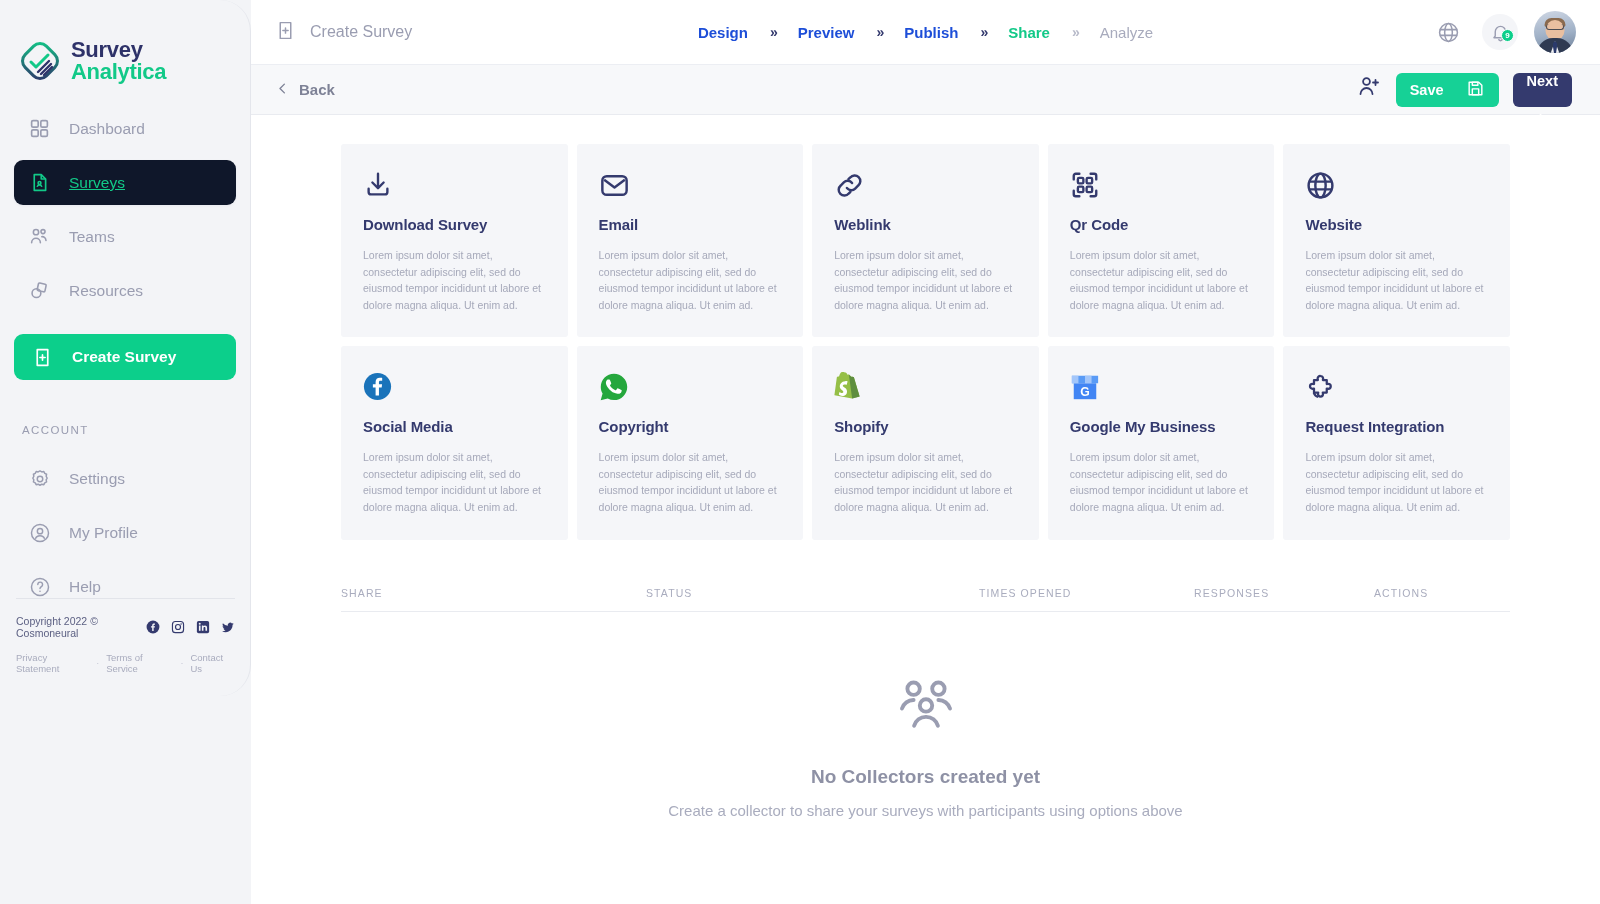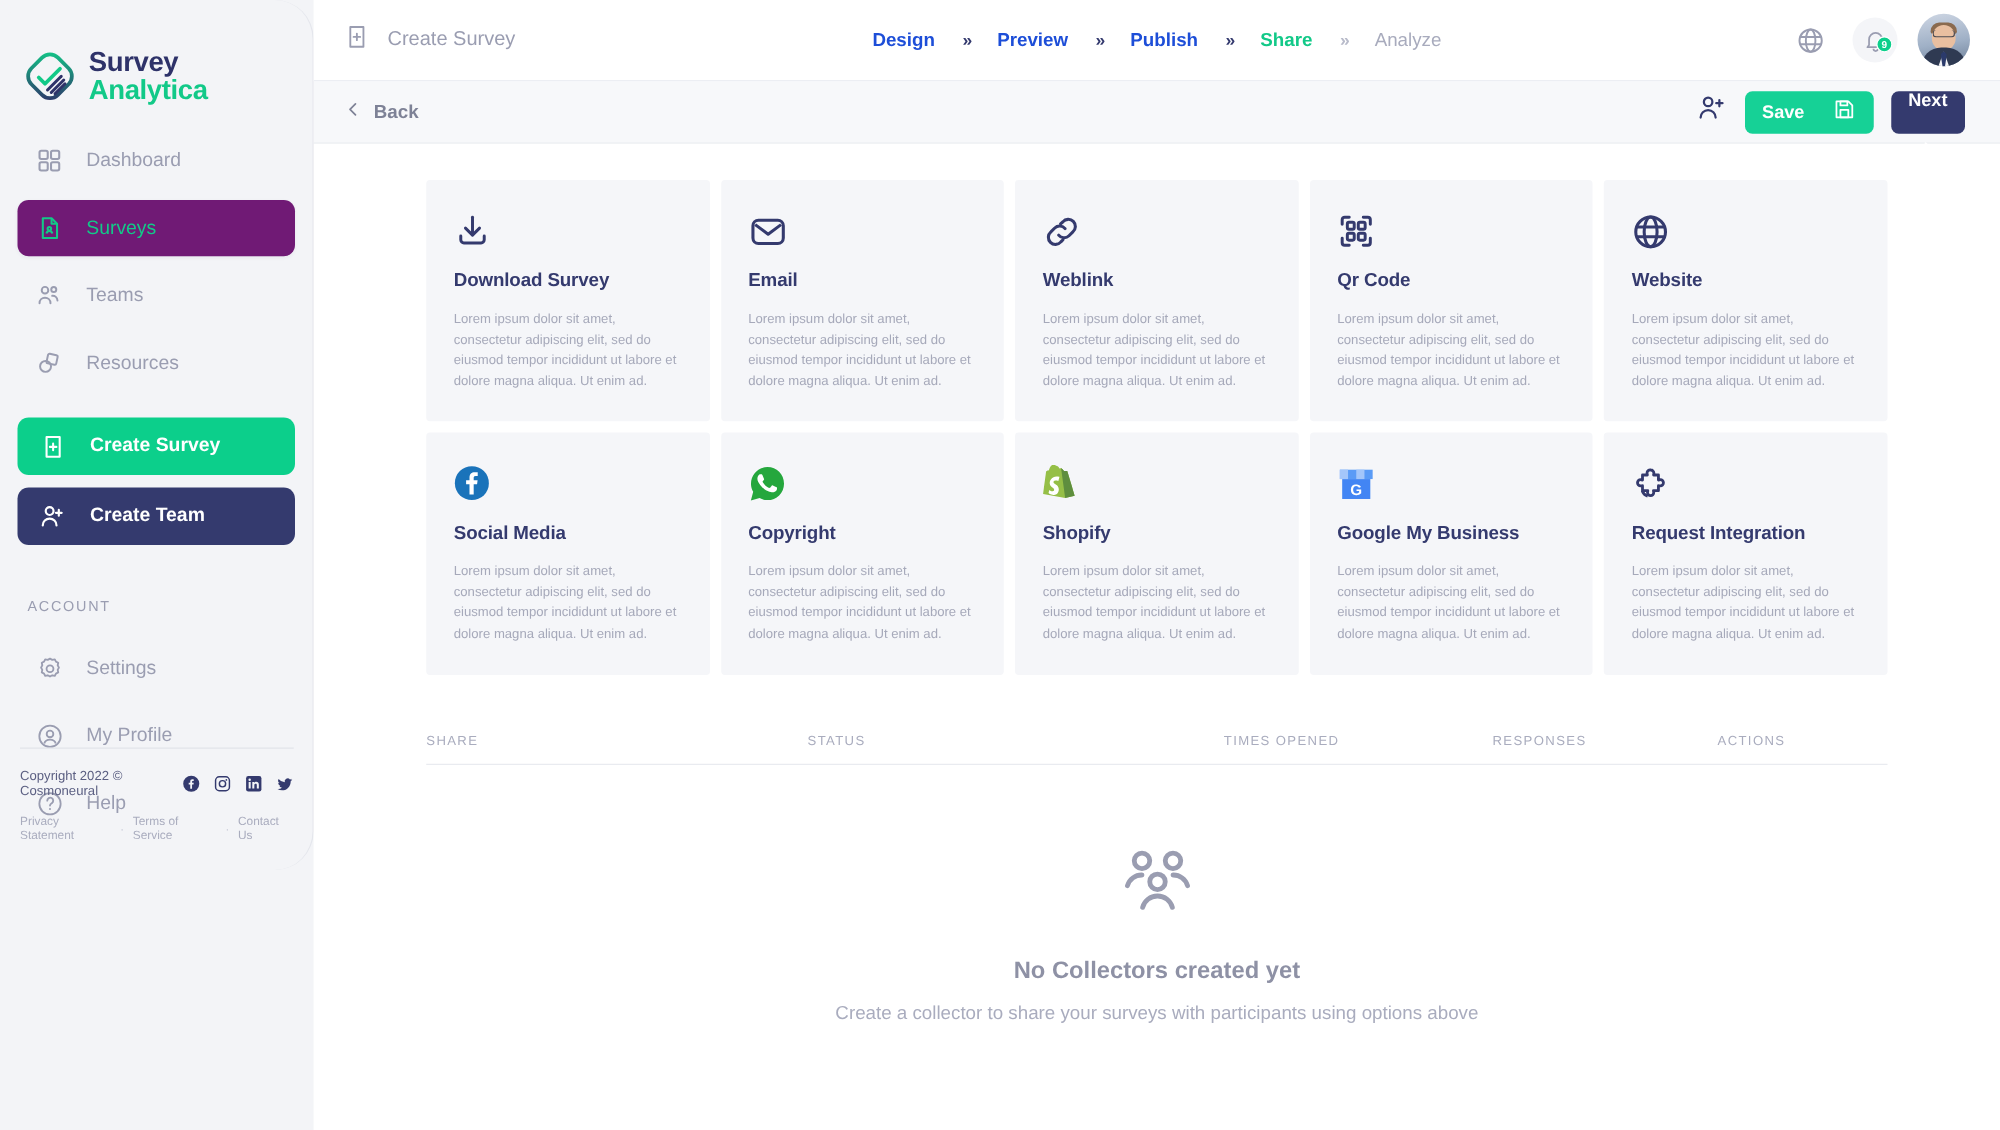--- a/index.html
+++ b/index.html
@@ -39,21 +39,21 @@
   .nav { padding: 10px 14px 0 14px; }
   .nav-item {
     display: flex; align-items: center; gap: 18px;
     height: 45px; padding-left: 14px;
     border-radius: 9px;
     color: #9a9db1; font-size: 15.5px; font-weight: 500;
     margin-bottom: 9px;
     cursor: pointer;
   }
   .nav-item .ic { width: 23px; height: 23px; flex: 0 0 23px; display:flex; align-items:center; justify-content:center; }
-  .nav-item.active { background: #701a75; color: #12c988; box-shadow: 0 1px 3px rgba(40,45,90,.05); }
+  .nav-item.active { background: #0f172a; color: #12c988; box-shadow: 0 1px 3px rgba(40,45,90,.05); text-decoration: underline; }
   .nav-item.active .ic svg { stroke: #12c988; }
 
   .cta-wrap { padding: 12px 14px 0 14px; }
   .cta {
     display: flex; align-items: center; gap: 18px;
     height: 46px; border-radius: 9px; padding-left: 16px;
     font-size: 15.5px; font-weight: 700; color: #ffffff;
     margin-bottom: 10px; cursor: pointer;
   }
   .cta.green { background: #0ccf8b; }
@@ -251,30 +251,20 @@
     <div class="cta-wrap">
       <div class="cta green">
         <span class="ic">
           <svg viewBox="0 0 24 24" width="21" height="21" fill="none" stroke="#fff" stroke-width="1.9" stroke-linejoin="round" stroke-linecap="round">
             <path d="M6 3h12v18H6z"></path>
               <path d="M12 9v6M9 12h6"></path>
           </svg>
         </span>
         <span>Create Survey</span>
       </div>
-      <div class="cta navy">
-        <span class="ic">
-          <svg viewBox="0 0 24 24" width="22" height="22" fill="none" stroke="#fff" stroke-width="1.9" stroke-linecap="round">
-            <circle cx="9.5" cy="7.5" r="3.4"></circle>
-            <path d="M3.5 20c0-3.3 2.7-6 6-6s6 2.7 6 6"></path>
-            <path d="M17.5 6.5v5M15 9h5"></path>
-          </svg>
-        </span>
-        <span>Create Team</span>
-      </div>
     </div>
 
     <div class="section-label">ACCOUNT</div>
 
     <nav class="nav">
       <div class="nav-item">
         <span class="ic">
           <svg viewBox="0 0 24 24" width="22" height="22" fill="none" stroke="#9a9db1" stroke-width="1.6" stroke-linejoin="round">
             <path d="M12 3.2l2 1.1 2.2-.5 1 2 2 1-.5 2.2 1.1 2-1.1 2 .5 2.2-2 1-1 2-2.2-.5-2 1.1-2-1.1-2.2.5-1-2-2-1 .5-2.2-1.1-2 1.1-2-.5-2.2 2-1 1-2 2.2.5z"></path>
             <circle cx="12" cy="12" r="3"></circle>

